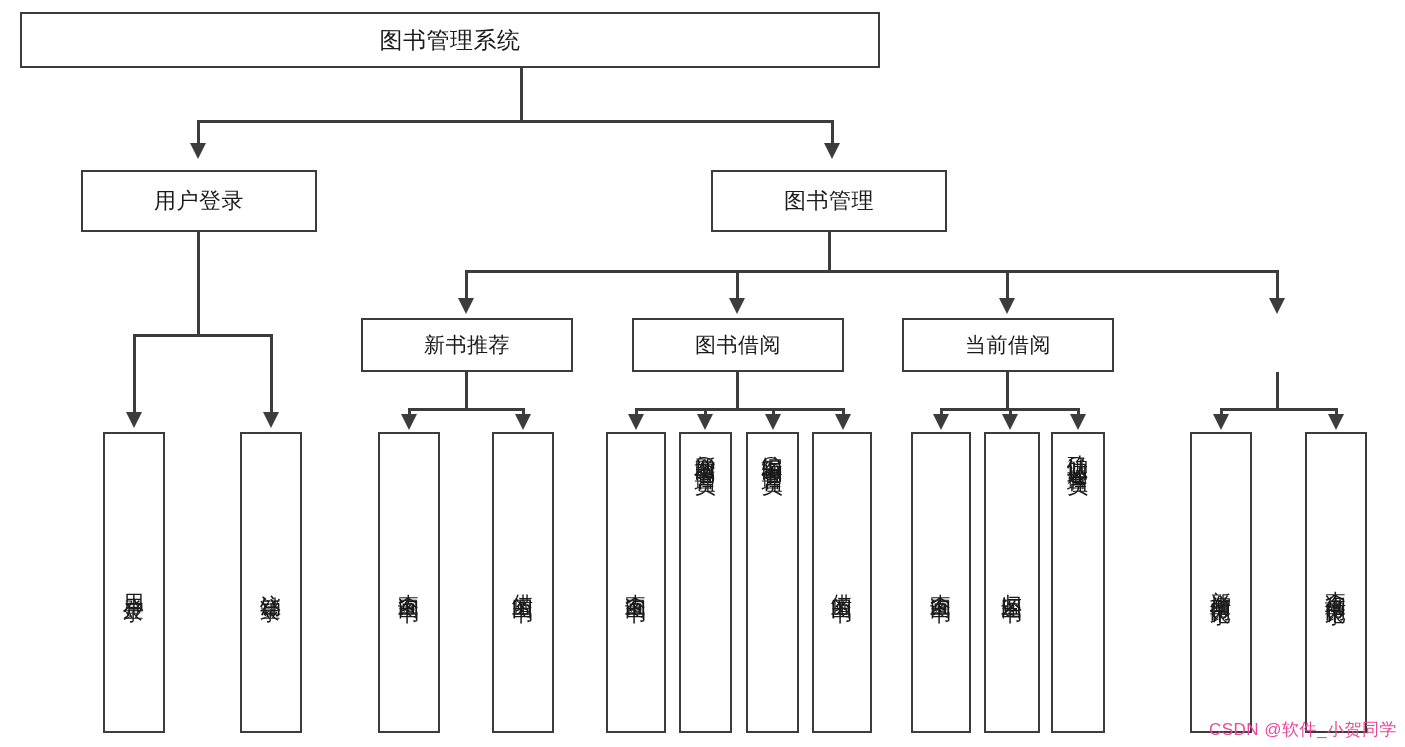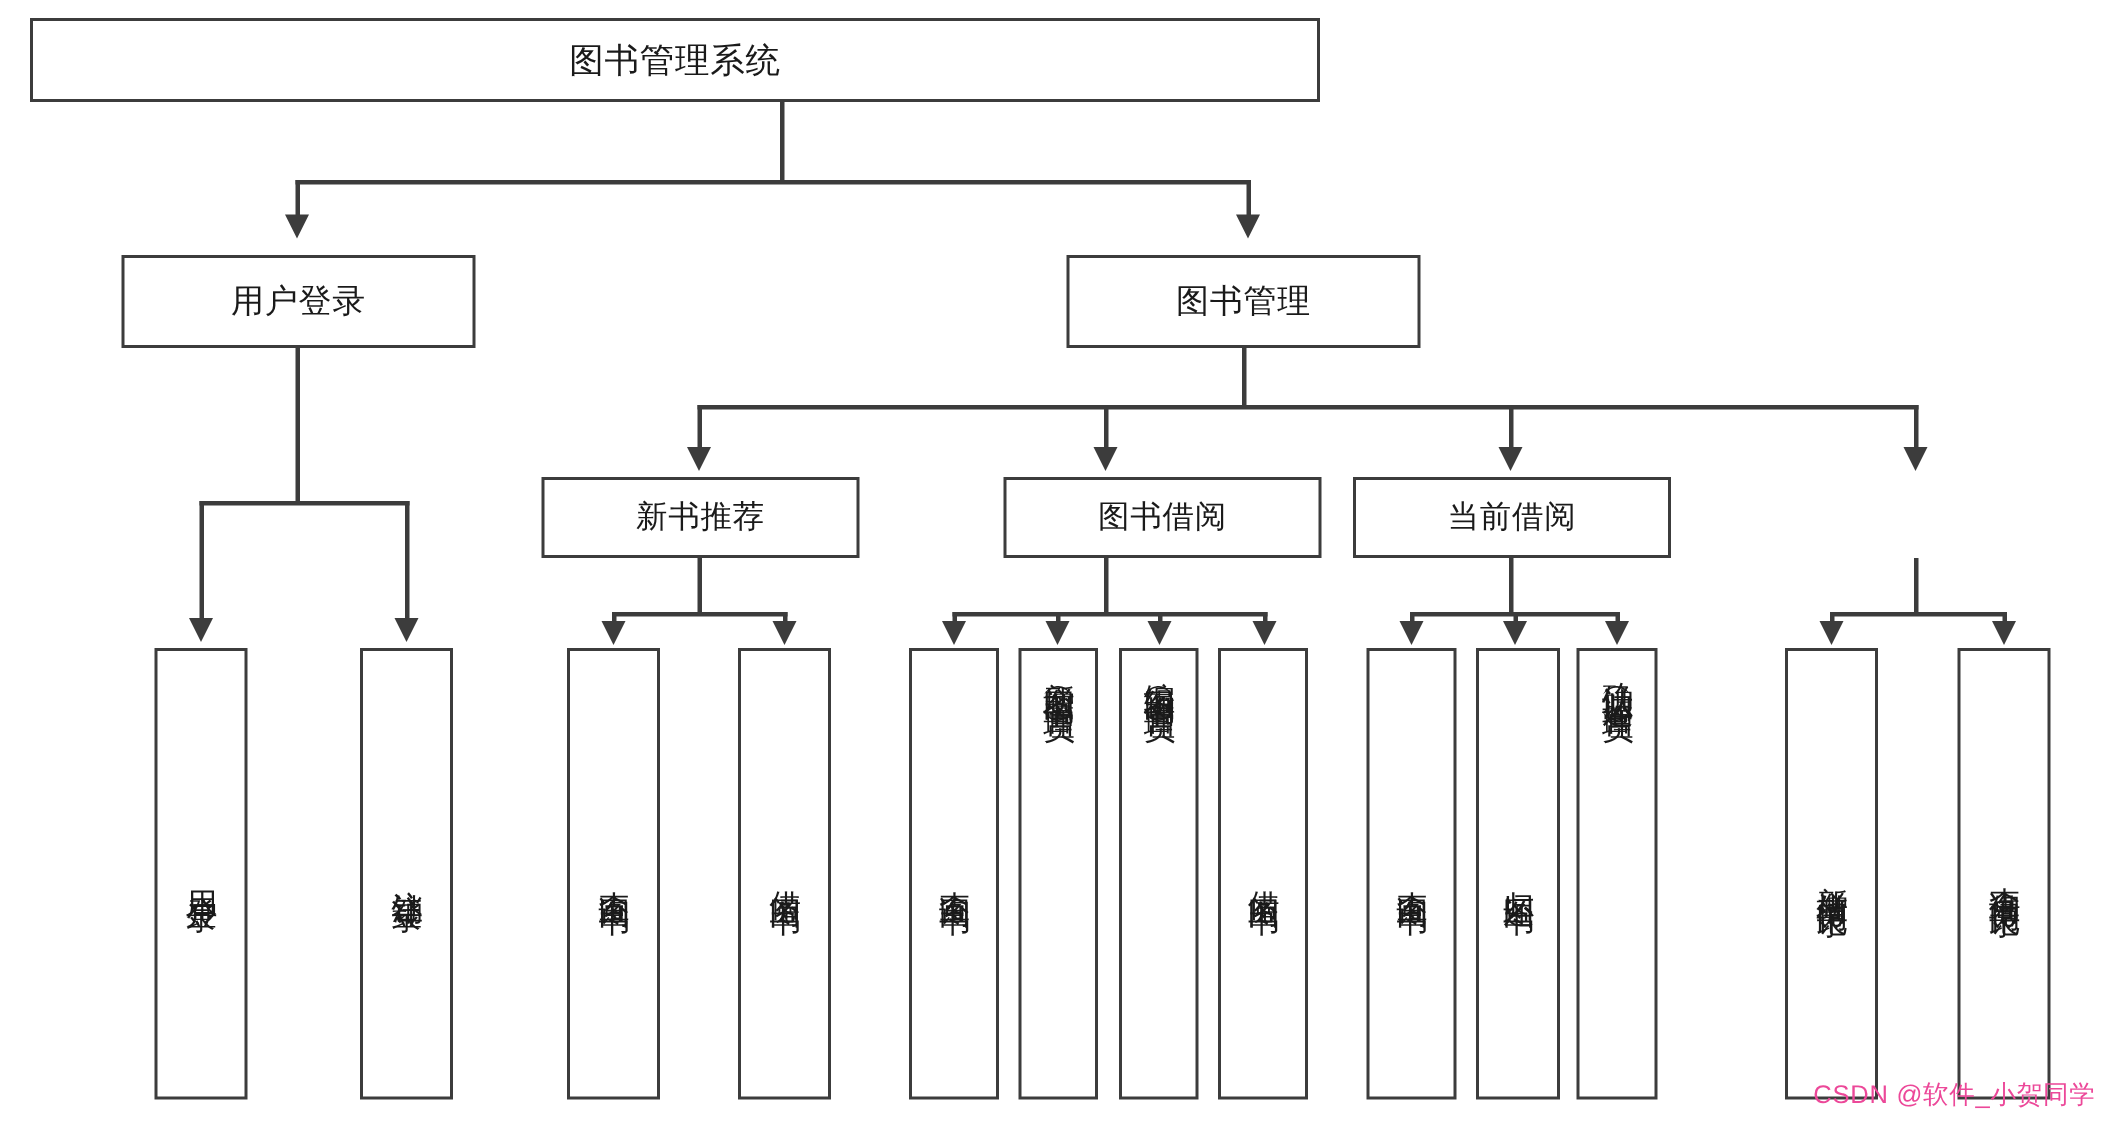--- a/index.html
+++ b/index.html
@@ -127,21 +127,21 @@
   <div class="vline" style="left:736px; top:270px; height:30px;"></div>
   <div class="arrow" style="left:729px; top:298px;"></div>
   <div class="vline" style="left:1006px; top:270px; height:30px;"></div>
   <div class="arrow" style="left:999px; top:298px;"></div>
   <div class="vline" style="left:1276px; top:270px; height:30px;"></div>
   <div class="arrow" style="left:1269px; top:298px;"></div>
 
   <div class="node lvl2" style="left:361px; top:318px; width:212px; height:54px;">
     <span class="node-label">新书推荐</span>
   </div>
-  <div class="node lvl2" style="left:632px; top:318px; width:212px; height:54px;margin-left:37px;">
+  <div class="node lvl2" style="left:632px; top:318px; width:212px; height:54px;">
     <span class="node-label">图书借阅</span>
   </div>
   <div class="node lvl2" style="left:902px; top:318px; width:212px; height:54px;">
     <span class="node-label">当前借阅</span>
   </div>
 
   <div class="vline" style="left:465px; top:372px; height:38px;"></div>
   <div class="hline" style="left:408px; top:408px; width:117px;"></div>
   <div class="vline" style="left:408px; top:408px; height:8px;"></div>
   <div class="arrow" style="left:401px; top:414px;"></div>

